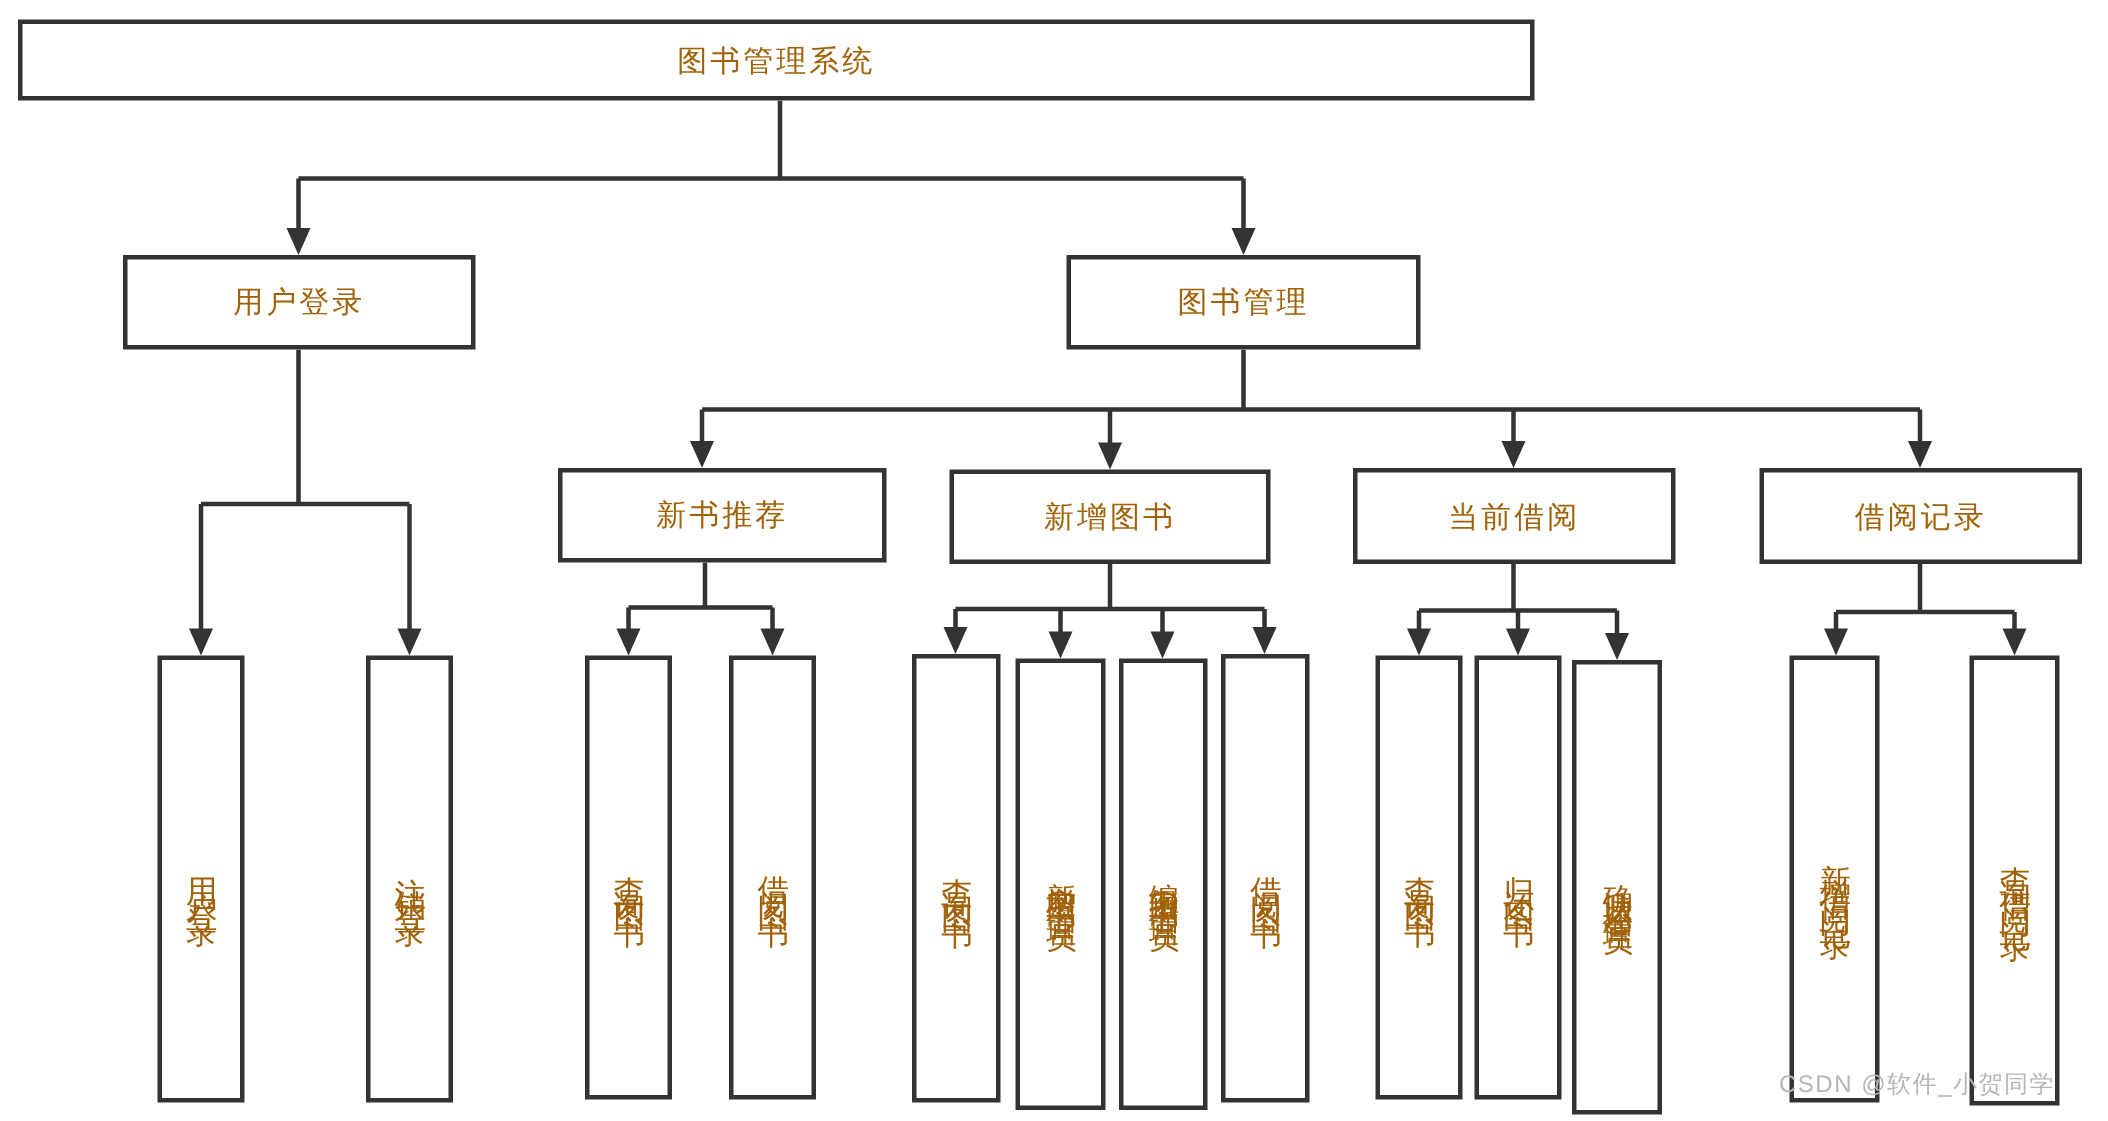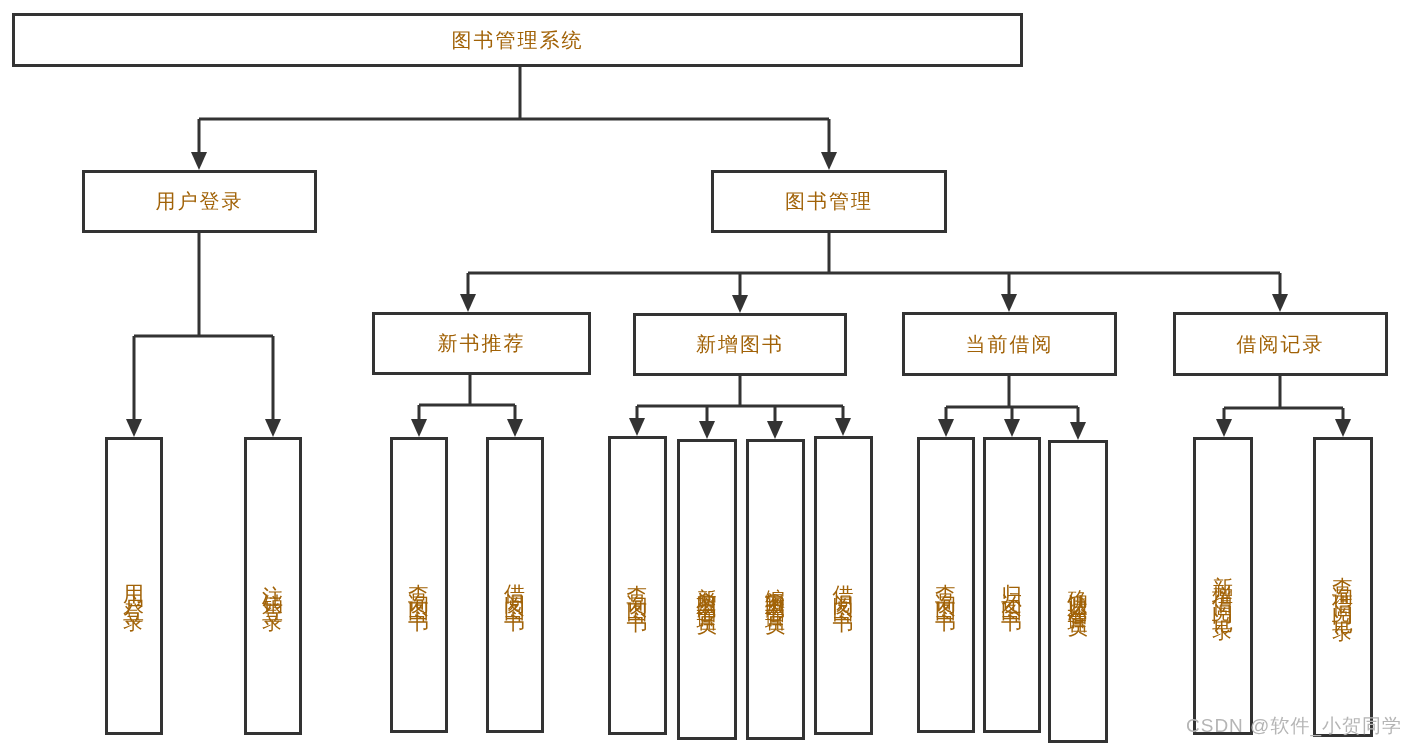--- a/index.html
+++ b/index.html
@@ -49,21 +49,21 @@
     text-align: center;
   }
   .v-node.long {
     font-size: 20px;
     letter-spacing: 4px;
   }
   .watermark {
     position: absolute;
     left: 1186px;
     top: 713px;
-    font-size: 19px;
+    font-size: 16px;
     color: #b5b5b5;
     letter-spacing: 1px;
     white-space: nowrap;
     z-index: 3;
   }
 </style>
 </head>
 <body>
 
 <div class="canvas">

